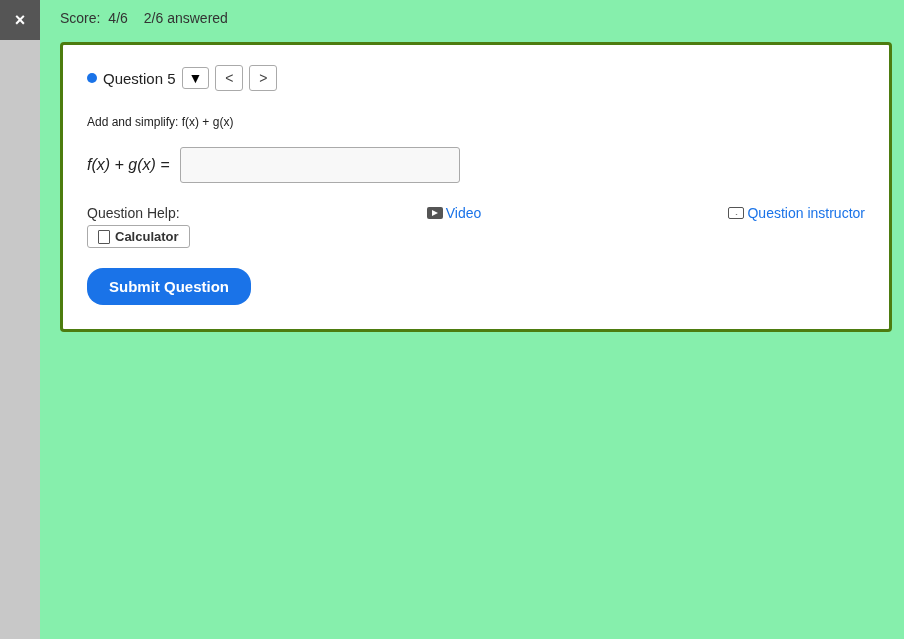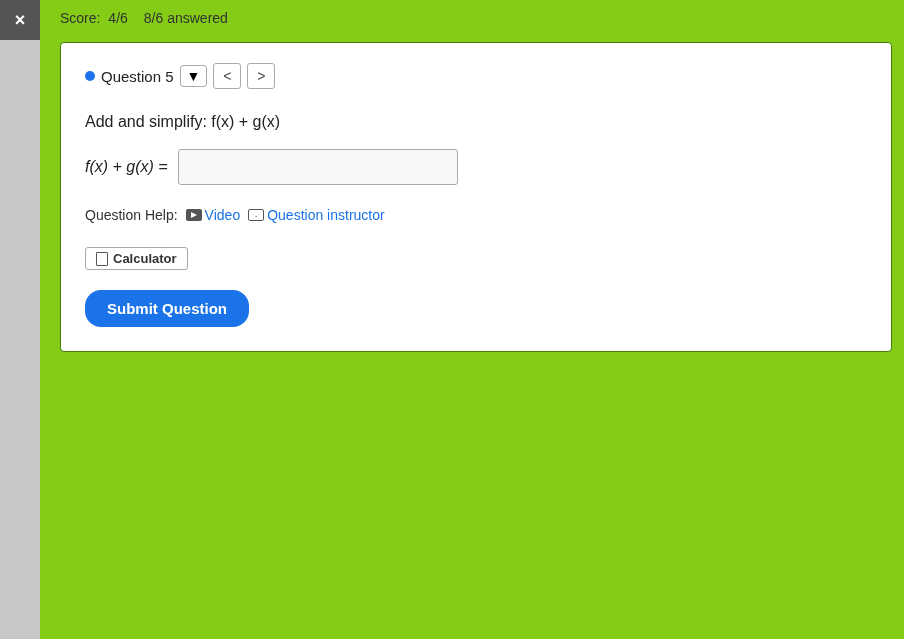--- a/index.html
+++ b/index.html
@@ -34,36 +34,36 @@
       font-size: 18px;
       font-weight: bold;
     }
 
     .main-card {
       position: absolute;
       top: 0;
       left: 40px;
       right: 0;
       bottom: 0;
-      background: #84cc16;
+      background: #86efac;
       padding: 10px 12px 20px 20px;
     }
 
     .score-bar {
       display: flex;
       align-items: center;
       gap: 16px;
       margin-bottom: 16px;
       font-size: 14px;
       color: #333;
     }
 
     .content-area {
       background: white;
-      border: 1px solid #4d7c0f;
+      border: 3px solid #4d7c0f;
       border-radius: 4px;
       padding: 20px 24px 24px 24px;
     }
 
     .question-nav {
       display: flex;
       align-items: center;
       gap: 6px;
       margin-bottom: 24px;
     }
@@ -134,21 +134,21 @@
       line-height: 1.3;
     }
 
     .math-denominator {
       padding: 1px 2px 0 2px;
       font-size: 15px;
       line-height: 1.3;
     }
 
     .add-simplify {
-      font-size: 16px;
+      font-size: 12px;
       color: #222;
       margin-bottom: 18px;
     }
 
     .equation-row {
       display: flex;
       align-items: center;
       gap: 10px;
       margin-bottom: 22px;
       font-size: 16px;
@@ -166,22 +166,23 @@
       padding: 4px 8px;
       color: #333;
     }
 
     .question-help {
       display: flex;
       align-items: center;
       gap: 8px;
       font-size: 14px;
       color: #333;
-      margin-bottom: 24px;
+      margin-bottom: 4px;
       flex-wrap: wrap;
+      justify-content: space-between;
     }
 
     .help-link {
       color: #1a73e8;
       cursor: pointer;
       display: flex;
       align-items: center;
       gap: 3px;
       font-size: 14px;
     }
@@ -269,21 +270,21 @@
   <span>×</span>
 </div>
 
 <div class="main-card">
 
   <div class="score-bar">
     <span>
       <span>Score:</span>
       <span style="margin-left:4px;">4/6</span>
     </span>
-    <span>8/6 answered</span>
+    <span>2/6 answered</span>
   </div>
 
   <div class="content-area">
 
     
     <div class="question-nav">
       <div class="question-label">
         <span class="dot"></span>
         <span>Question 5</span>
       </div>

